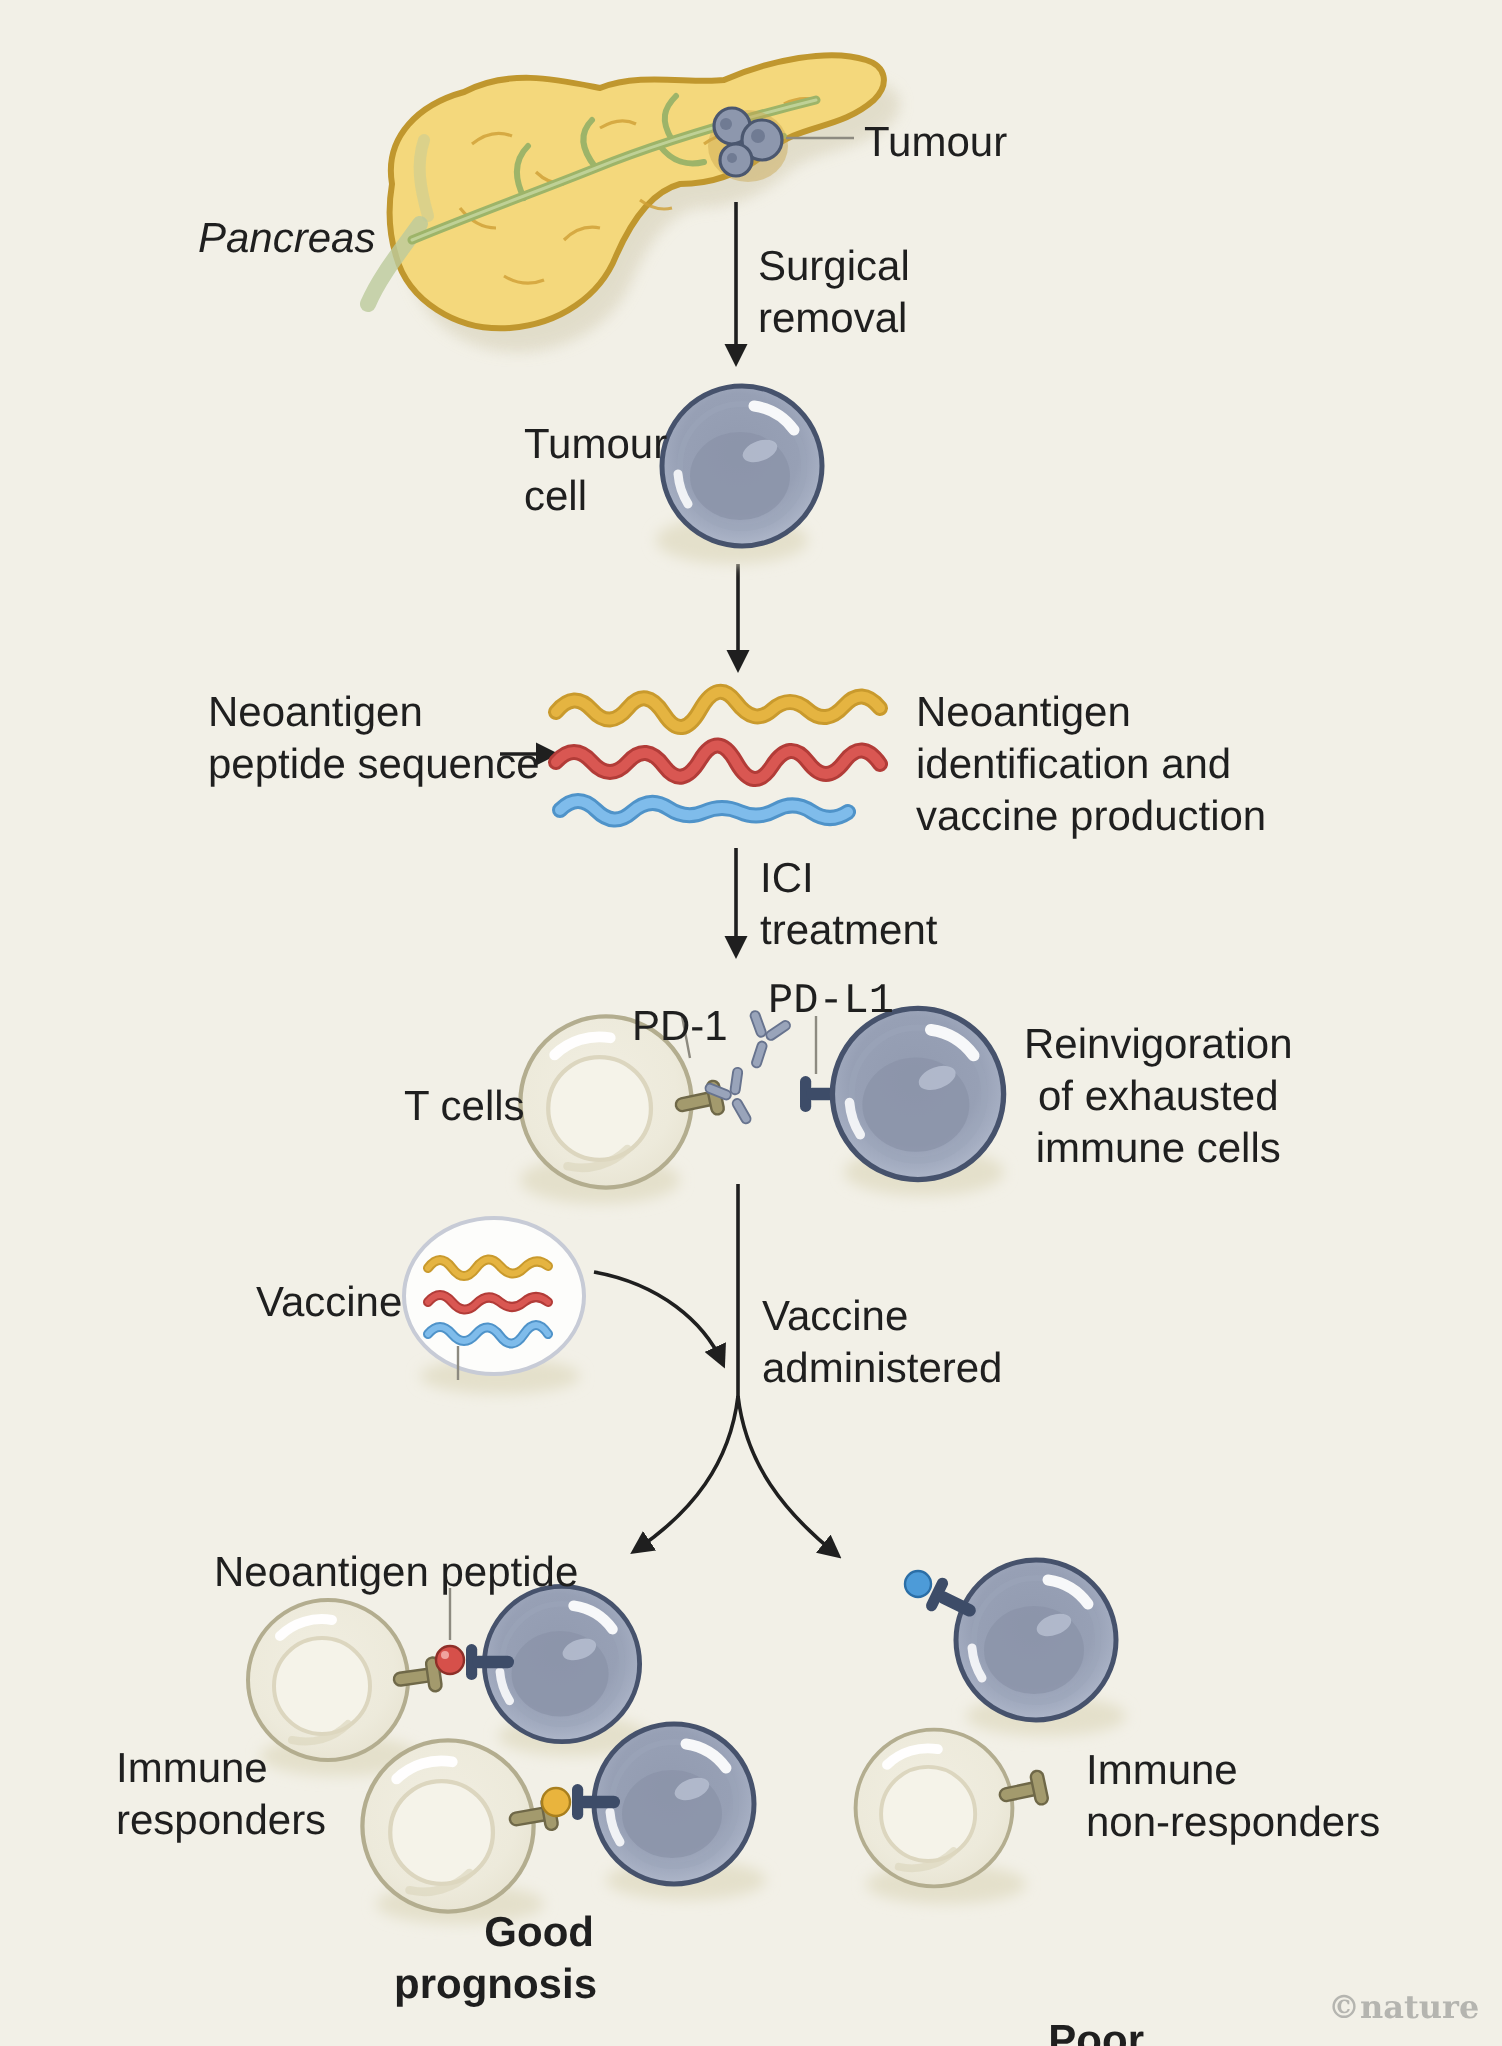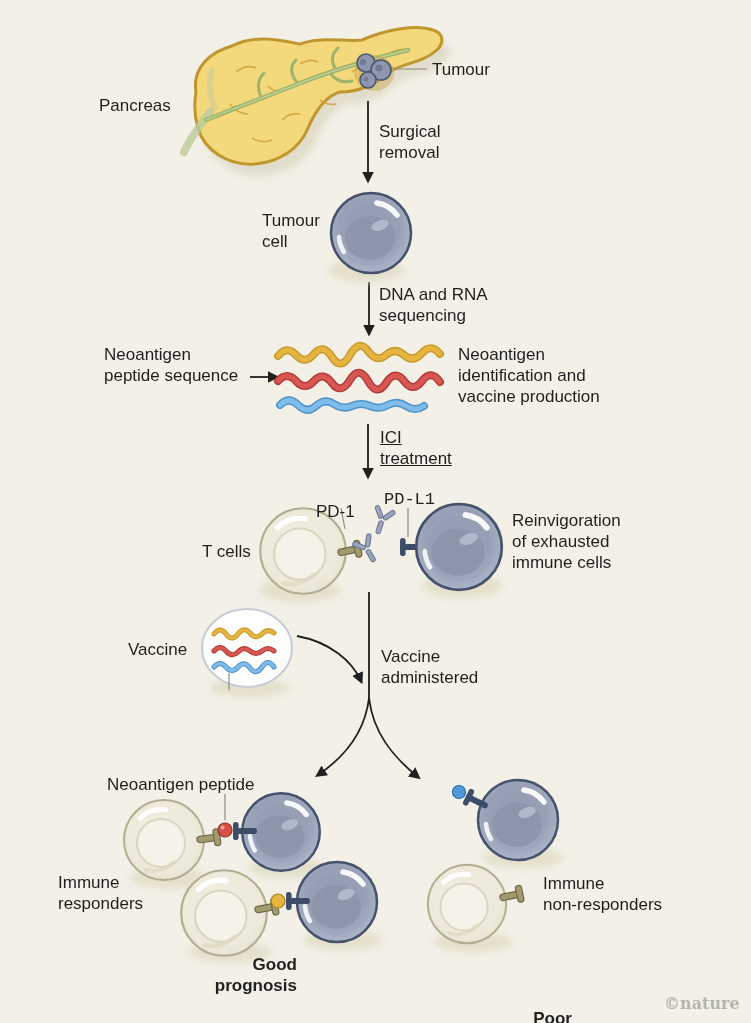--- a/index.html
+++ b/index.html
@@ -7,21 +7,21 @@
     position:relative;
     width:751px;height:1023px;
     background:#f2f0e7;
     font-family:"Liberation Sans", sans-serif;
     color:#1f1f1f;
     overflow:hidden;
   }
   .fig svg{position:absolute;left:0;top:0;}
   .lbl{
     position:absolute;
-    font-size:17px;
+    font-size:21px;
     line-height:1.24;
     white-space:pre-line;
     color:#1f1f1f;
   }
   .lbl.bold{font-weight:bold;text-align:right;}
   .watermark{
     position:absolute;
     font-family:"DejaVu Serif", serif;
     font-weight:bold;
     font-size:16px;
@@ -201,39 +201,37 @@
     <ellipse cx="523" cy="858" rx="40" ry="10" fill="#e4e0cb" filter="url(#soft)"></ellipse>
     <ellipse cx="473" cy="942" rx="40" ry="10" fill="#e4e0cb" filter="url(#soft)"></ellipse>
     <use href="#blueCell" transform="translate(518,820)"></use>
     <use href="#pinNavy" transform="translate(466,796) rotate(26)"></use>
     <circle cx="459" cy="792" r="6.5" fill="#4d9bd8" stroke="#2b6ea6" stroke-width="1.2"></circle>
     <use href="#creamCell" transform="translate(467,904) scale(0.98)"></use>
     <use href="#pinOlive" transform="translate(500,898) rotate(-12)"></use>
   </g>
 </svg>
 
-<div class="lbl" style="left:99px;top:95px;">Pancreas</div>
+<div class="lbl" style="left:99px;top:107px;font-style:italic;">Pancreas</div>
 <div class="lbl" style="left:432px;top:59px;">Tumour</div>
 <div class="lbl" style="left:379px;top:121px;">Surgical
 removal</div>
 <div class="lbl" style="left:262px;top:210px;">Tumour
 cell</div>
-<div class="lbl" style="left:379px;top:284px;">DNA and RNA
-sequencing</div>
 <div class="lbl" style="left:104px;top:344px;">Neoantigen
 peptide sequence</div>
 <div class="lbl" style="left:458px;top:344px;">Neoantigen
 identification and
 vaccine production</div>
-<div class="lbl" style="left:380px;top:427px;text-decoration:underline;">ICI
+<div class="lbl" style="left:380px;top:427px;">ICI
 treatment</div>
 <div class="lbl" style="left:202px;top:541px;">T cells</div>
 <div class="lbl" style="left:316px;top:501px;">PD-1</div>
 <div class="lbl" style="left:384px;top:489px;font-family:Liberation Mono, monospace;">PD-L1</div>
-<div class="lbl" style="left:512px;top:510px;">Reinvigoration
+<div class="lbl" style="left:512px;top:510px;text-align:center;">Reinvigoration
 of exhausted
 immune cells</div>
 <div class="lbl" style="left:128px;top:639px;">Vaccine</div>
 <div class="lbl" style="left:381px;top:646px;">Vaccine
 administered</div>
 <div class="lbl" style="left:107px;top:774px;">Neoantigen peptide</div>
 <div class="lbl" style="left:58px;top:872px;">Immune
 responders</div>
 <div class="lbl bold" style="left:197px;top:954px;width:100px;">Good
 prognosis</div>

